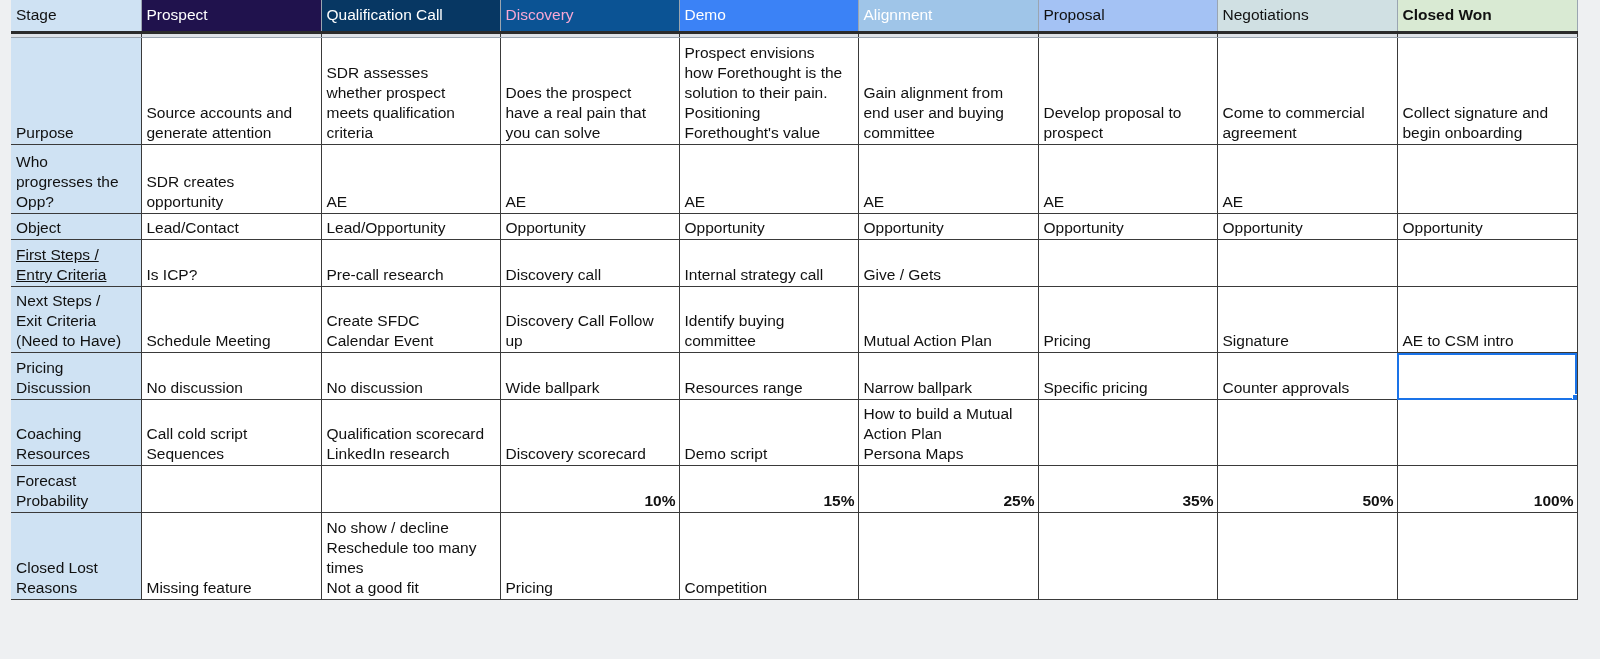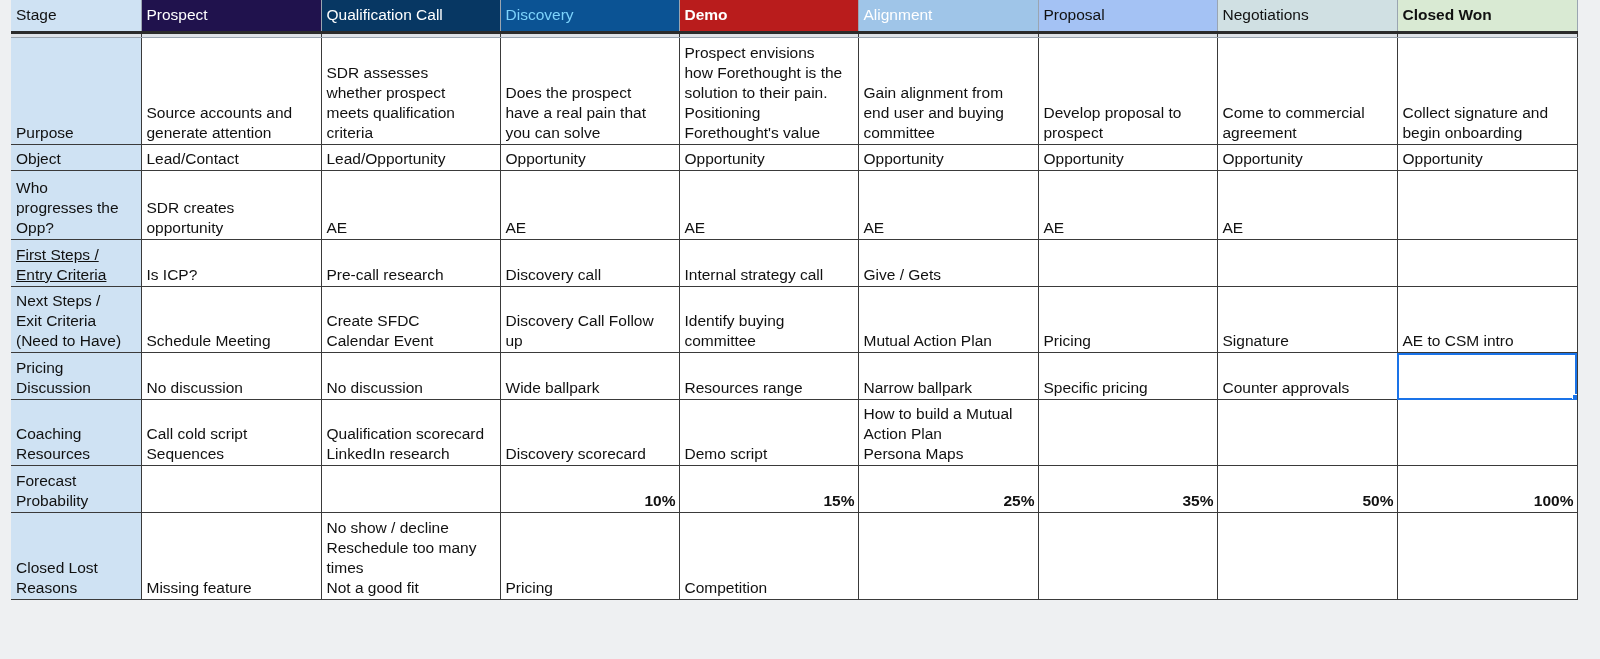--- a/index.html
+++ b/index.html
@@ -59,22 +59,22 @@
     <col style="width:180px">
     <col style="width:179px">
     <col style="width:180px">
     <col style="width:180px">
   </colgroup>
   <tbody id="grid-body">
       <tr class="header">
         <td class="label">Stage</td>
         <td style="background: rgb(32, 18, 77); color: rgb(255, 255, 255);">Prospect</td>
         <td style="background: rgb(7, 55, 99); color: rgb(255, 255, 255);">Qualification Call</td>
-        <td style="background: rgb(11, 83, 148); color: #7dd3fc;">Discovery</td>
-        <td style="background: #b91c1c; color: rgb(255, 255, 255); font-weight: bold;">Demo</td>
+        <td style="background: rgb(11, 83, 148); color: #f9a8d4;">Discovery</td>
+        <td style="background: #3b82f6; color: rgb(255, 255, 255);">Demo</td>
         <td style="background: rgb(159, 197, 232); color: rgb(255, 255, 255);">Alignment</td>
         <td style="background: rgb(164, 194, 244); color: rgb(17, 17, 17);">Proposal</td>
         <td style="background: rgb(208, 224, 227); color: rgb(17, 17, 17);">Negotiations</td>
         <td style="background: rgb(217, 234, 211); color: rgb(17, 17, 17); font-weight: bold;">Closed Won</td>
       </tr>
       <tr class="spacer-row">
         <td></td>
         <td></td>
         <td></td>
         <td></td>
@@ -104,43 +104,43 @@
 end user and buying
 committee</td>
         <td>Develop proposal to
 prospect</td>
         <td>Come to commercial
 agreement</td>
         <td>Collect signature and
 begin onboarding</td>
       </tr>
       <tr>
-        <td class="label" style="height: 24px;">Object</td>
-        <td>Lead/Contact</td>
-        <td>Lead/Opportunity</td>
-        <td>Opportunity</td>
-        <td>Opportunity</td>
-        <td>Opportunity</td>
-        <td>Opportunity</td>
-        <td>Opportunity</td>
-        <td>Opportunity</td>
-      </tr>
-      <tr>
         <td class="label" style="height: 67px;">Who
 progresses the
 Opp?</td>
         <td>SDR creates
 opportunity</td>
         <td>AE</td>
         <td>AE</td>
         <td>AE</td>
         <td>AE</td>
         <td>AE</td>
         <td>AE</td>
         <td></td>
+      </tr>
+      <tr>
+        <td class="label" style="height: 24px;">Object</td>
+        <td>Lead/Contact</td>
+        <td>Lead/Opportunity</td>
+        <td>Opportunity</td>
+        <td>Opportunity</td>
+        <td>Opportunity</td>
+        <td>Opportunity</td>
+        <td>Opportunity</td>
+        <td>Opportunity</td>
       </tr>
       <tr>
         <td class="label" style="height: 45px; text-decoration: underline;">First Steps /
 Entry Criteria</td>
         <td>Is ICP?</td>
         <td>Pre-call research</td>
         <td>Discovery call</td>
         <td>Internal strategy call</td>
         <td>Give / Gets</td>
         <td></td>

